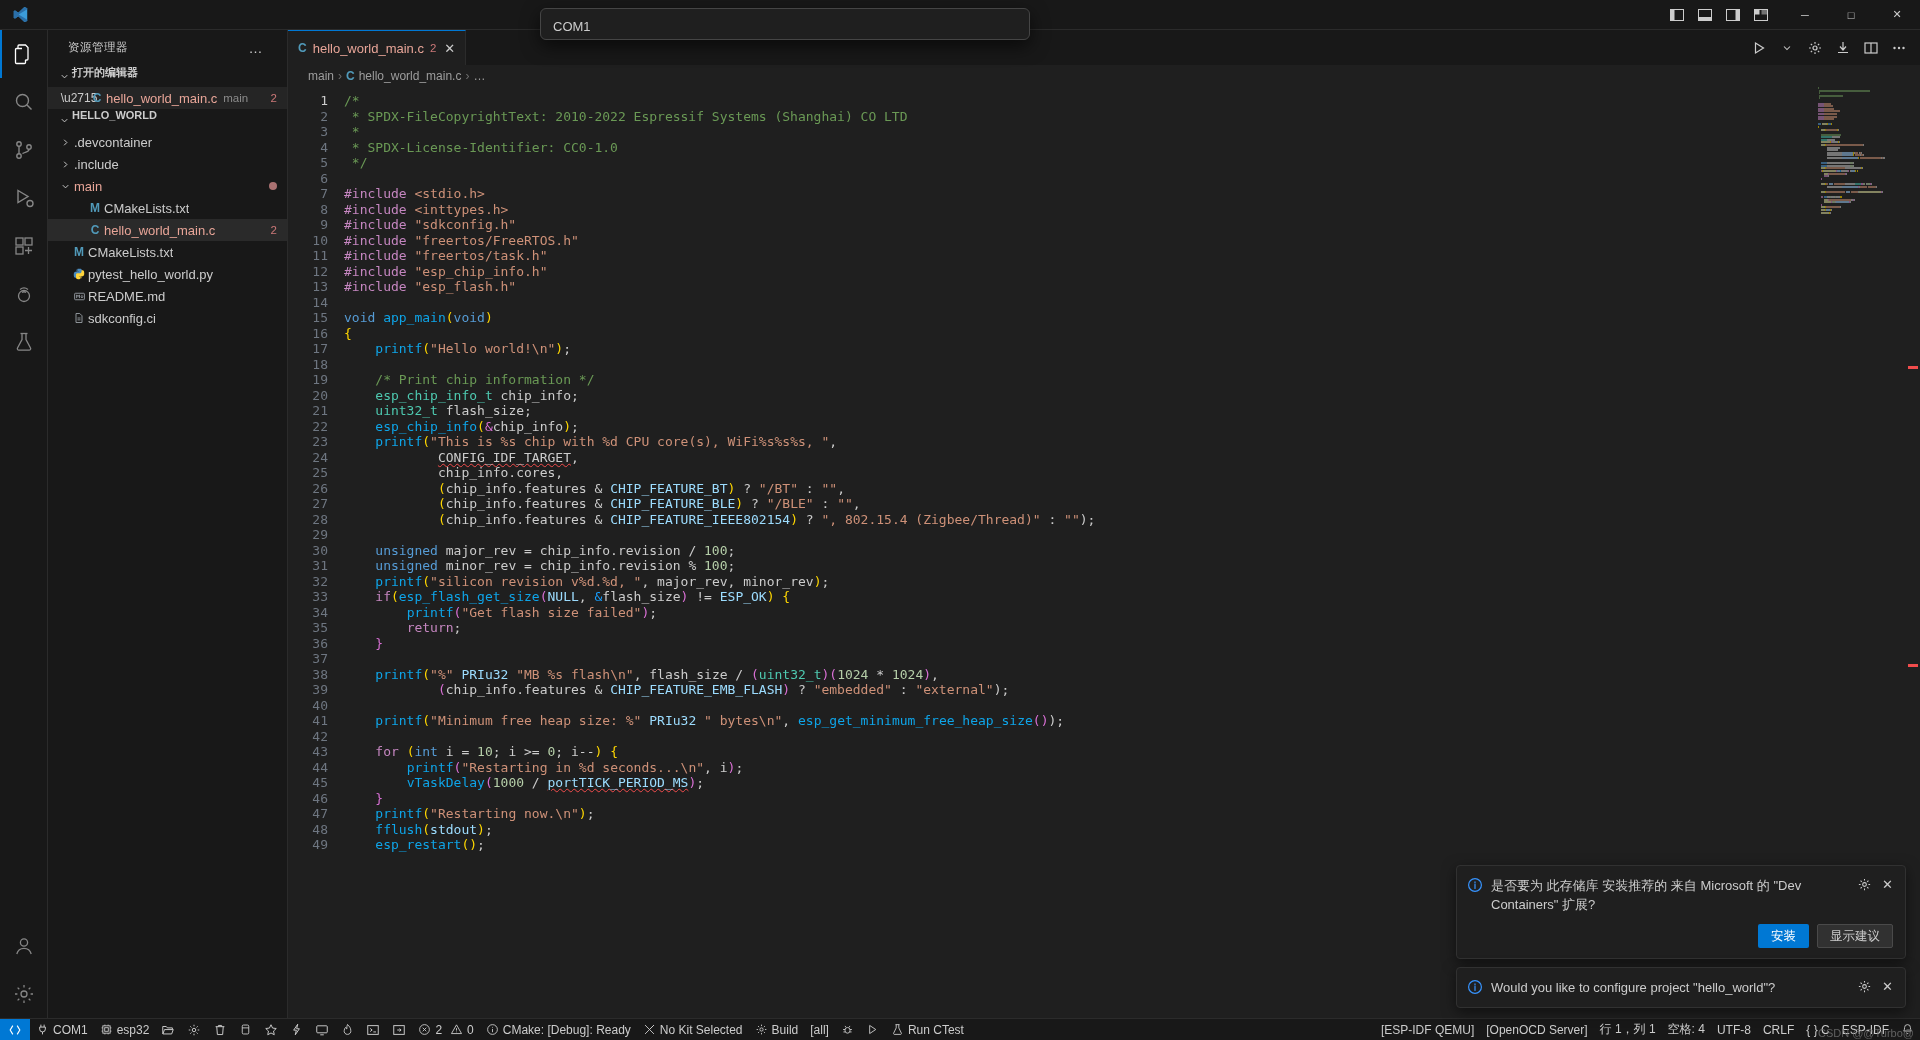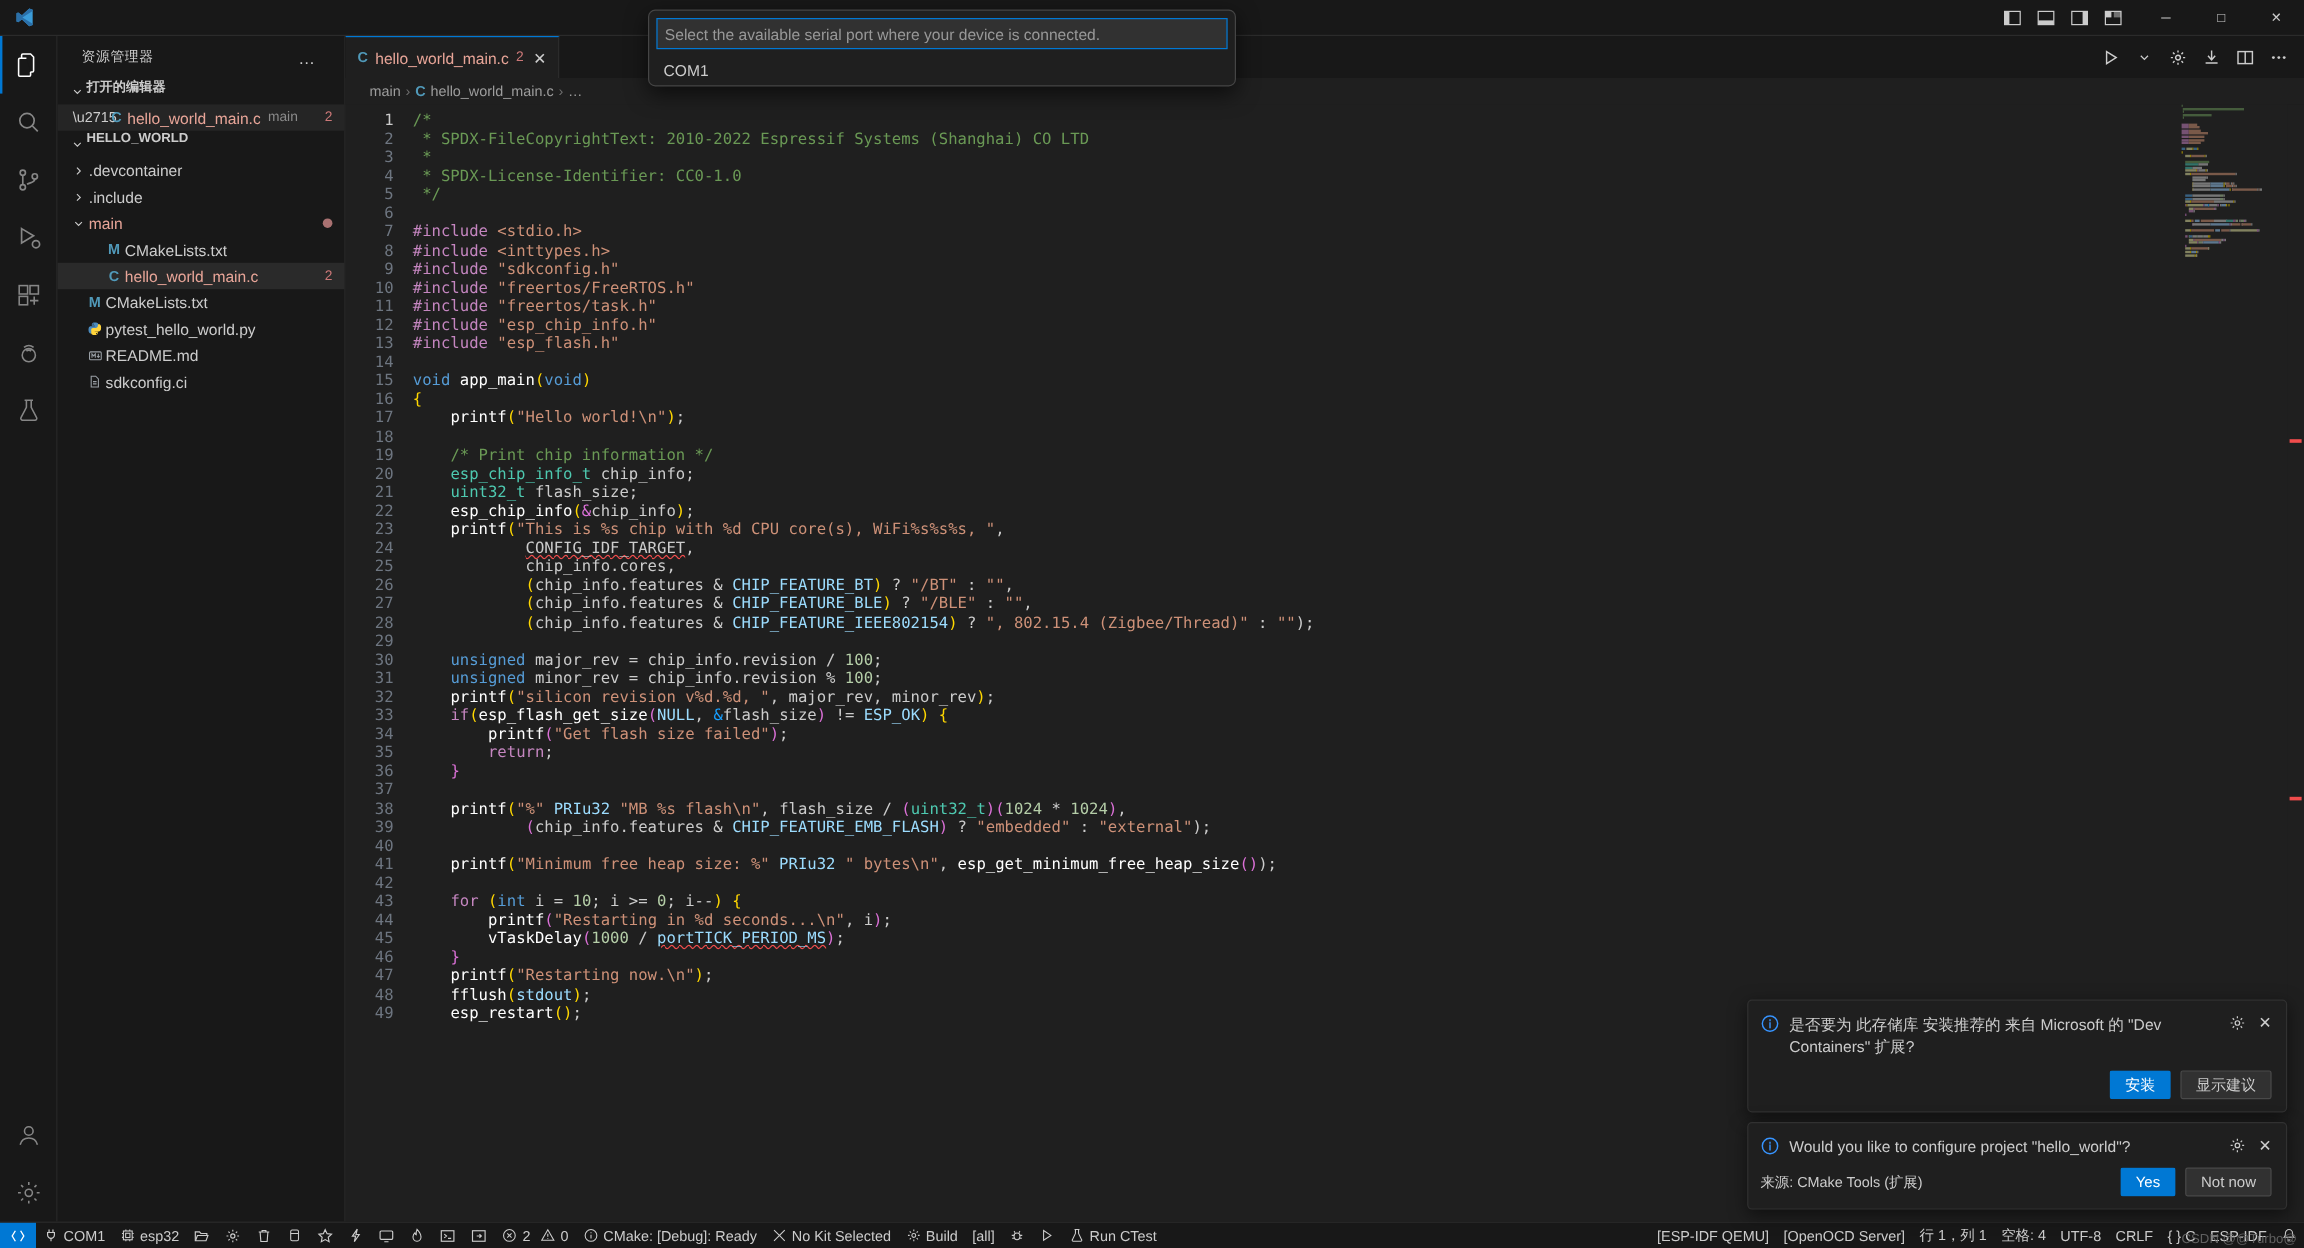--- a/index.html
+++ b/index.html
@@ -154,21 +154,21 @@
     white-space:pre; overflow:hidden; position:relative;
   }
   .code .line { height:15.5px; line-height:15.5px; }
 
   
   .t-cmt { color:#6a9955; }
   .t-kw  { color:#569cd6; }
   .t-ctl { color:#c586c0; }
   .t-str { color:#ce9178; }
   .t-num { color:#b5cea8; }
-  .t-fn  { color:#ffffff; }
+  .t-fn  { color:#0ea5e9; }
   .t-ty  { color:#4ec9b0; }
   .t-var { color:#9cdcfe; }
   .t-mac { color:#c586c0; }
   .t-inc { color:#ce9178; }
   .t-pln { color:#cccccc; }
   .t-br1 { color:#ffd700; }
   .t-br2 { color:#da70d6; }
   .t-br3 { color:#179fff; }
   .squig {
     text-decoration:underline; text-decoration-style:wavy;
@@ -267,23 +267,20 @@
             </svg>
         </div>
       </div>
       <div class="win-btn">─</div>
       <div class="win-btn">□</div>
       <div class="win-btn close">✕</div>
     </div>
   </div>
 
   <div class="quickpick">
-    <div class="qp-input-wrap">
-      <input class="qp-input" type="text" placeholder="Select the available serial port where your device is connected." style="">
-    </div>
     <div class="qp-list">
       <div class="qp-row">COM1</div>
     </div>
   </div>
 
   <div class="main">
 
     <div class="activitybar">
       <div class="act-ico active">
         <span>
@@ -937,27 +934,20 @@
             <span class="notif-tools">
               <span>
                 <svg width="15" height="15" viewBox="0 0 16 16" fill="none" stroke="#cccccc" stroke-width="1.1">
                     <circle cx="8" cy="8" r="2"></circle>
                     <path d="M8 2v1.8M8 12.2V14M2 8h1.8M12.2 8H14M3.8 3.8l1.3 1.3M10.9 10.9l1.3 1.3M12.2 3.8l-1.3 1.3M5.1 10.9l-1.3 1.3"></path>
                   </svg>
               </span>
               <span>✕</span>
             </span>
           </div>
-          <div class="notif-bottom-row">
-            <span class="notif-source">来源: CMake Tools (扩展)</span>
-            <span style="margin-left:auto; display:flex; gap:8px;">
-              <span class="btn btn-primary">Yes</span>
-              <span class="btn btn-secondary">Not now</span>
-            </span>
-          </div>
         </div>
       </div>
     </div>
   </div>
 
   <div class="statusbar">
     <div class="sb-remote">
       <span>
         <svg width="14" height="14" viewBox="0 0 16 16" fill="none" stroke="#ffffff" stroke-width="1.3">
             <path d="M5.5 3 2.5 8l3 5M10.5 3l3 5-3 5"></path>

